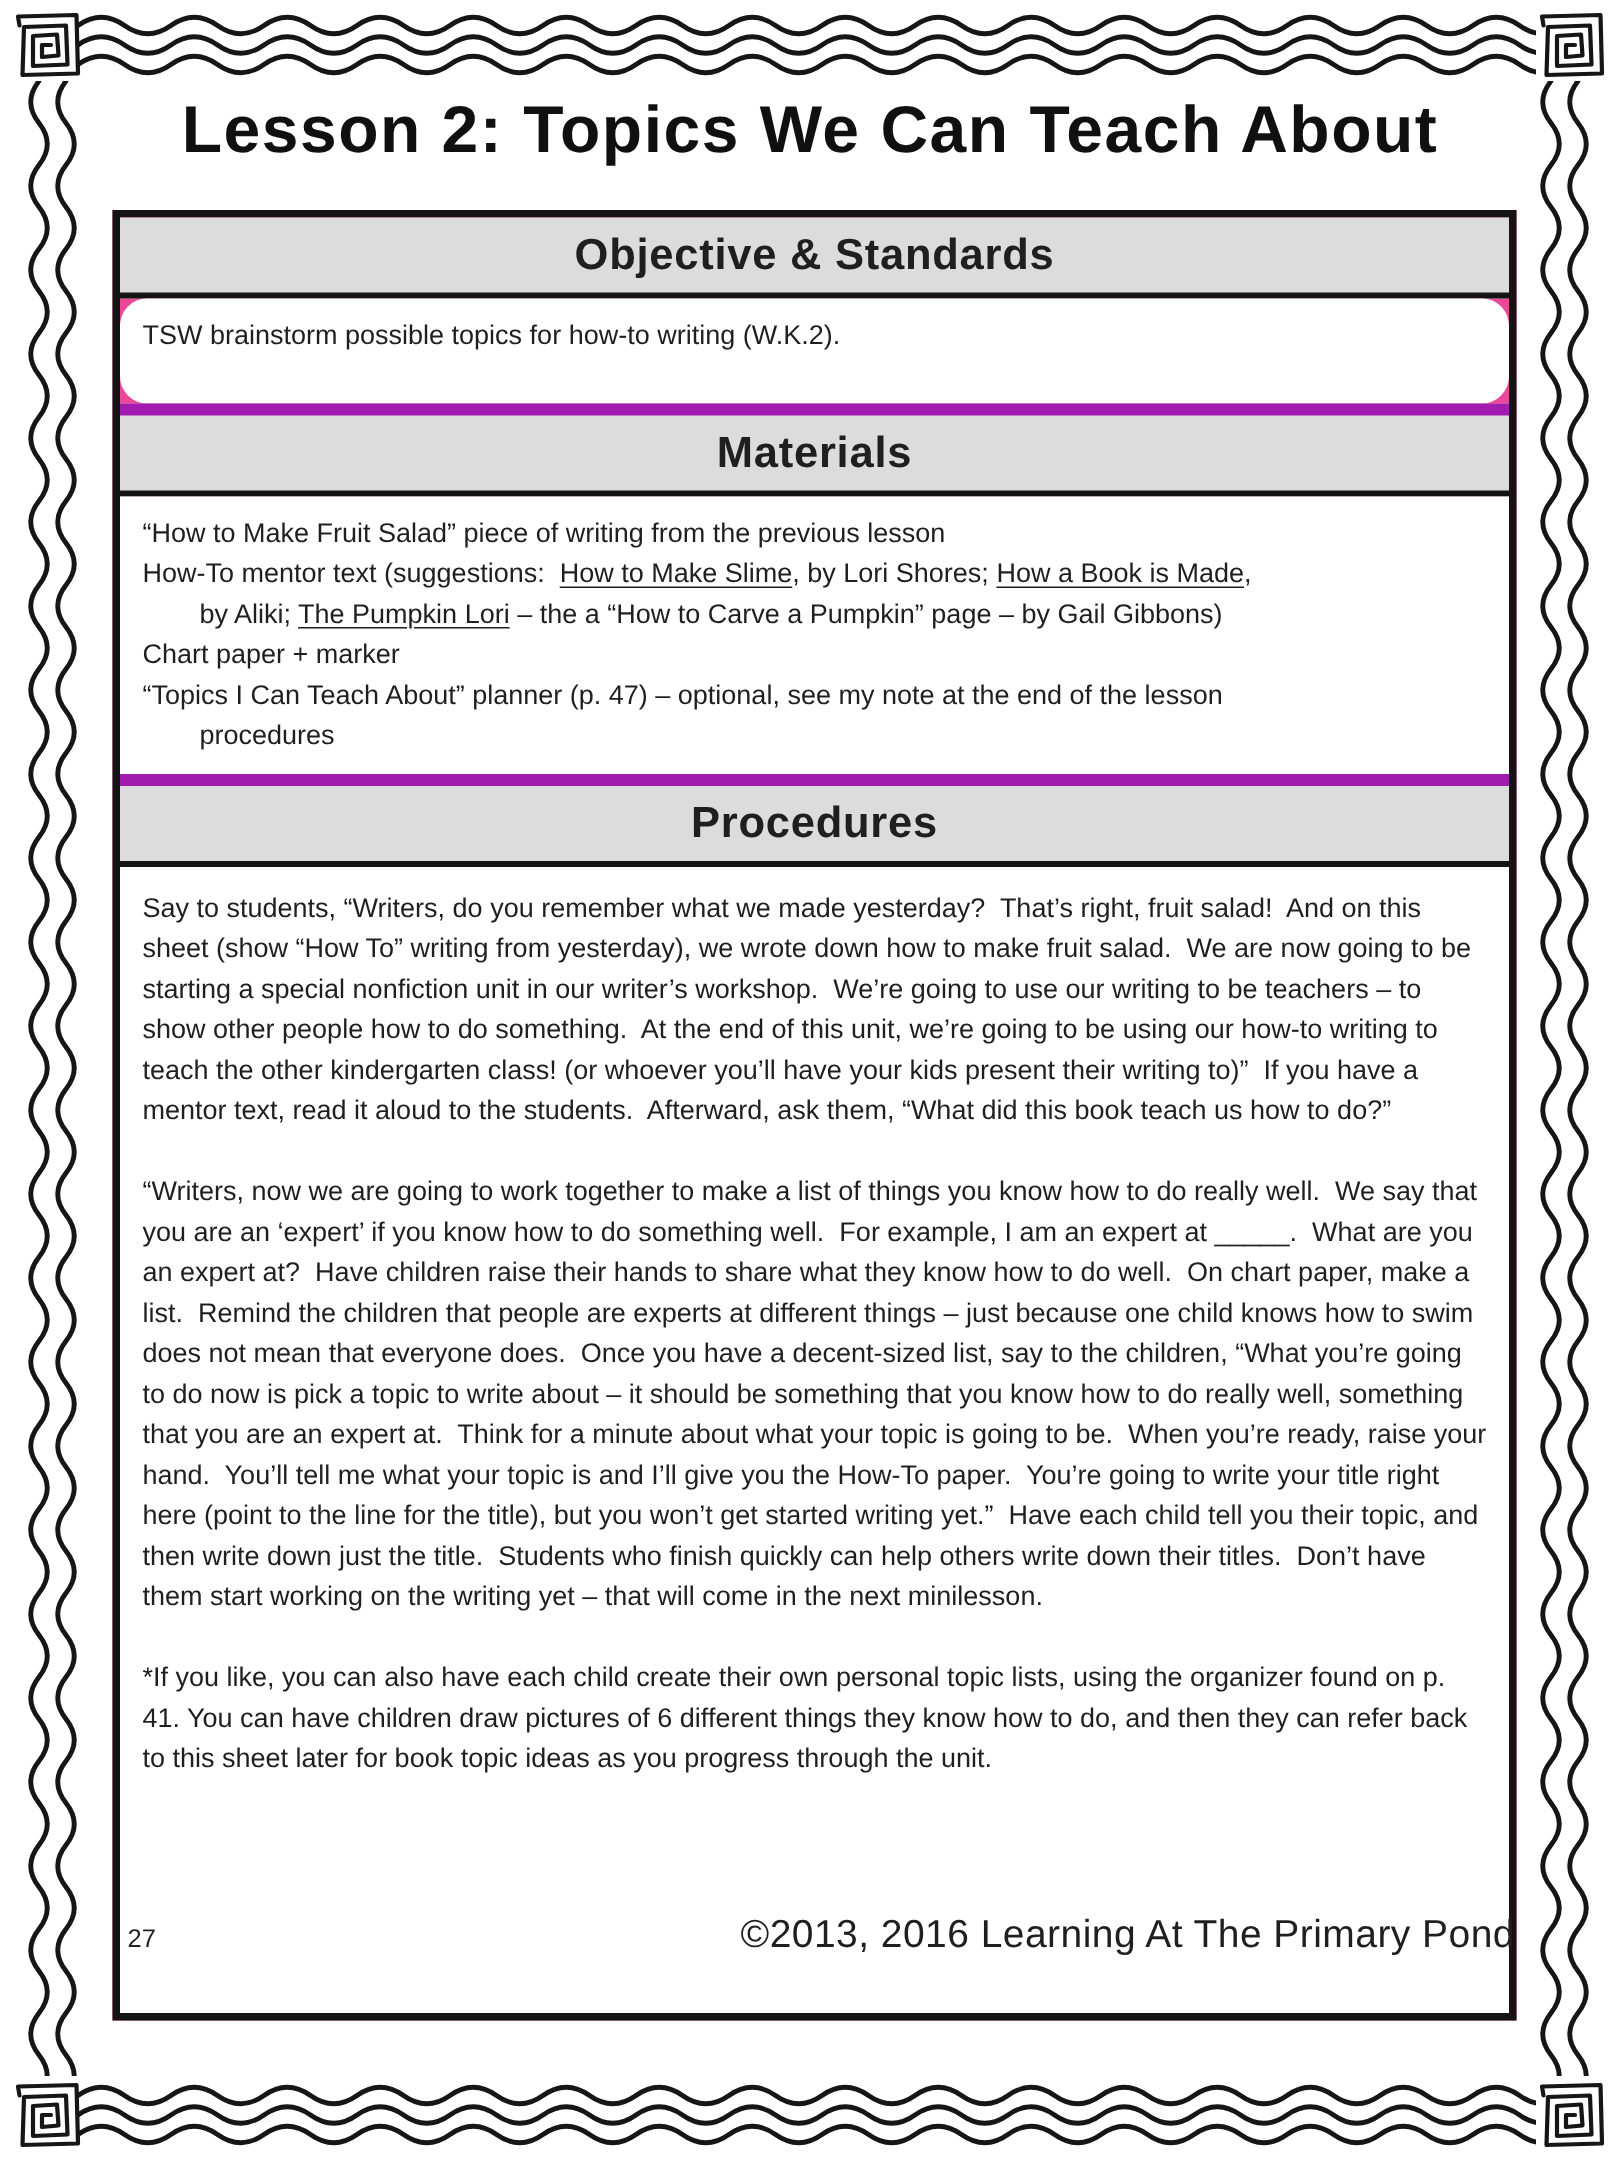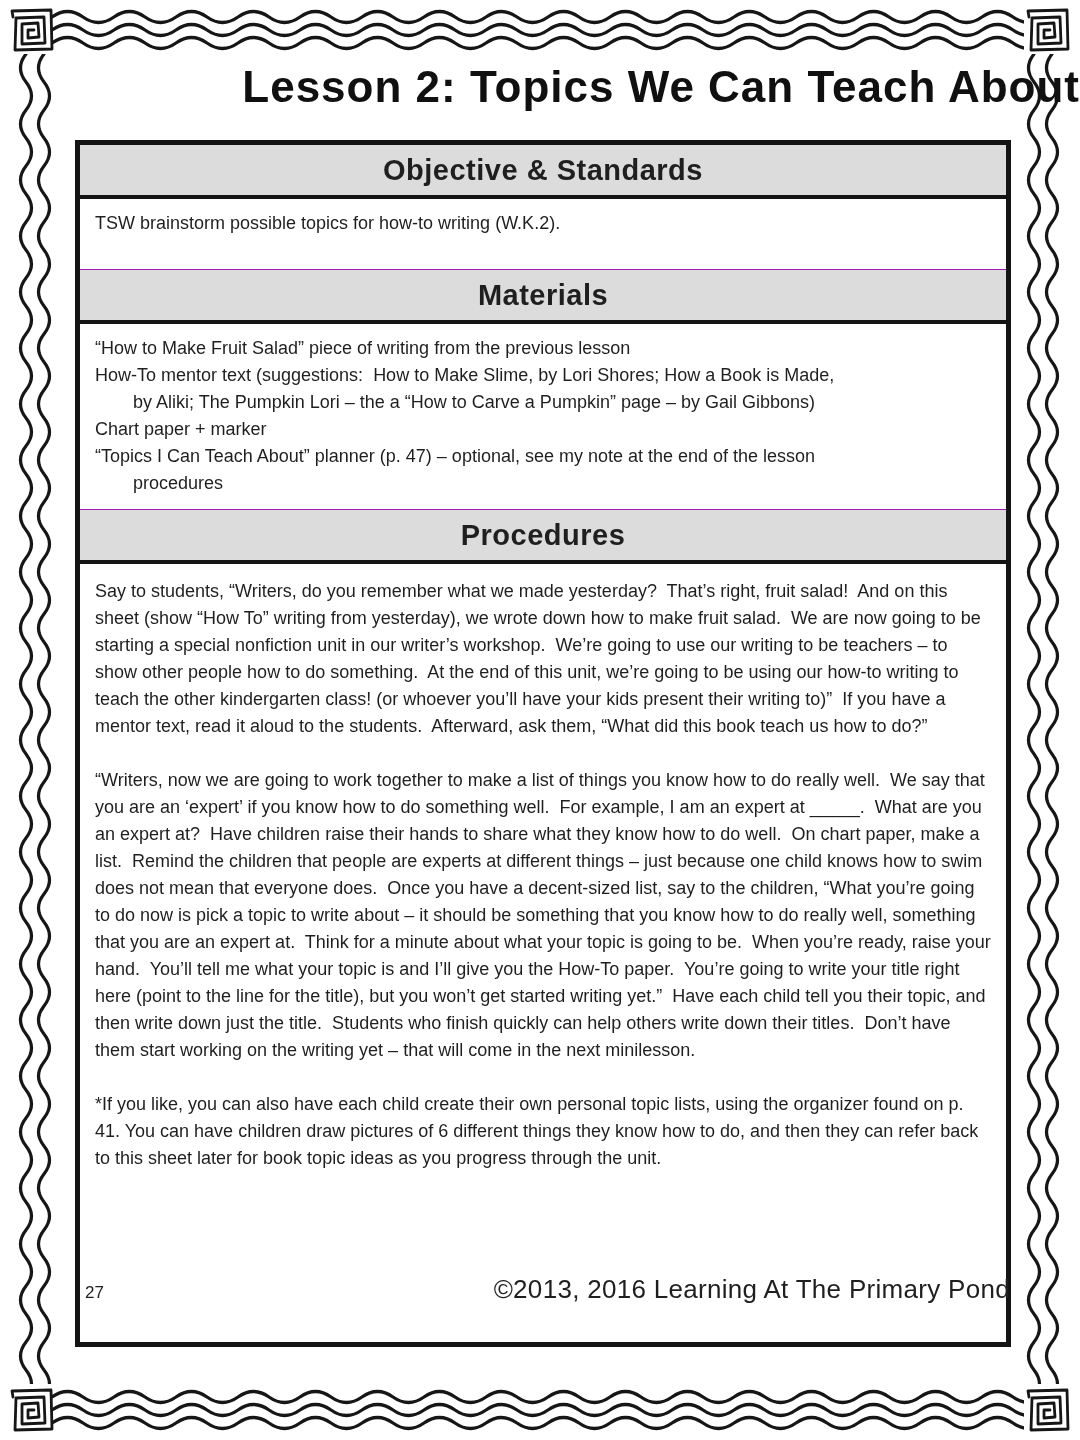--- a/index.html
+++ b/index.html
@@ -20,58 +20,58 @@
   #wave-left{left:10px;top:54px;}
   #wave-right{left:1018px;top:54px;}
   .corner{position:absolute;width:48px;height:48px;}
   #corner-tl{left:8px;top:6px;}
   #corner-tr{left:1024px;top:6px;}
   #corner-bl{left:8px;top:1386px;}
   #corner-br{left:1024px;top:1386px;}
   
   .title{
     position:absolute;left:0;right:0;top:62px;
-    text-align:right;
+    text-align:center;
     font-size:44px;font-weight:bold;letter-spacing:1px;
     color:#101010;
     margin:0;
   }
   
   .lesson-table{
     position:absolute;left:75px;top:140px;
     width:936px;height:1207px;
     border:5px solid #141414;
     box-sizing:border-box;
     display:flex;flex-direction:column;
     background:#ec4899;
   }
   .section-header{
     background:#dcdcdc;
-    border-top:1px solid #a21caf;
+    border-top:8px solid #a21caf;
     border-bottom:4px solid #141414;
     text-align:center;
     font-size:29px;
     font-weight:bold;
     letter-spacing:0.5px;
     padding:9px 0 8px 0;
     flex:0 0 auto;
   }
   .section-header.first{border-top:none;}
   .section-body{
     background:#ffffff;
     font-size:18px;
     line-height:27px;
     padding:11px 15px 12px 15px;
     flex:0 0 auto;
   }
-  .section-body.objective{padding-bottom:32px;}
+  .section-body.objective{padding-bottom:32px;border-radius:18px;}
   .section-body.procedures{flex:1 1 auto;overflow:hidden;padding-top:14px;}
   .mat-line{white-space:pre-wrap;}
   .mat-line.indent{padding-left:38px;}
-  .underline{text-underline-offset:3px;}
+  .underline{text-decoration:underline;text-underline-offset:3px;}
   .proc-para{margin:0 0 27px 0;white-space:pre-wrap;}
   .proc-para:last-child{margin-bottom:0;}
   
   .footer{
     position:absolute;left:85px;right:70px;top:1274px;
     display:flex;justify-content:space-between;align-items:baseline;
   }
   .page-number{font-size:17px;}
   .copyright{font-size:26px;letter-spacing:0.3px;}
 </style>

